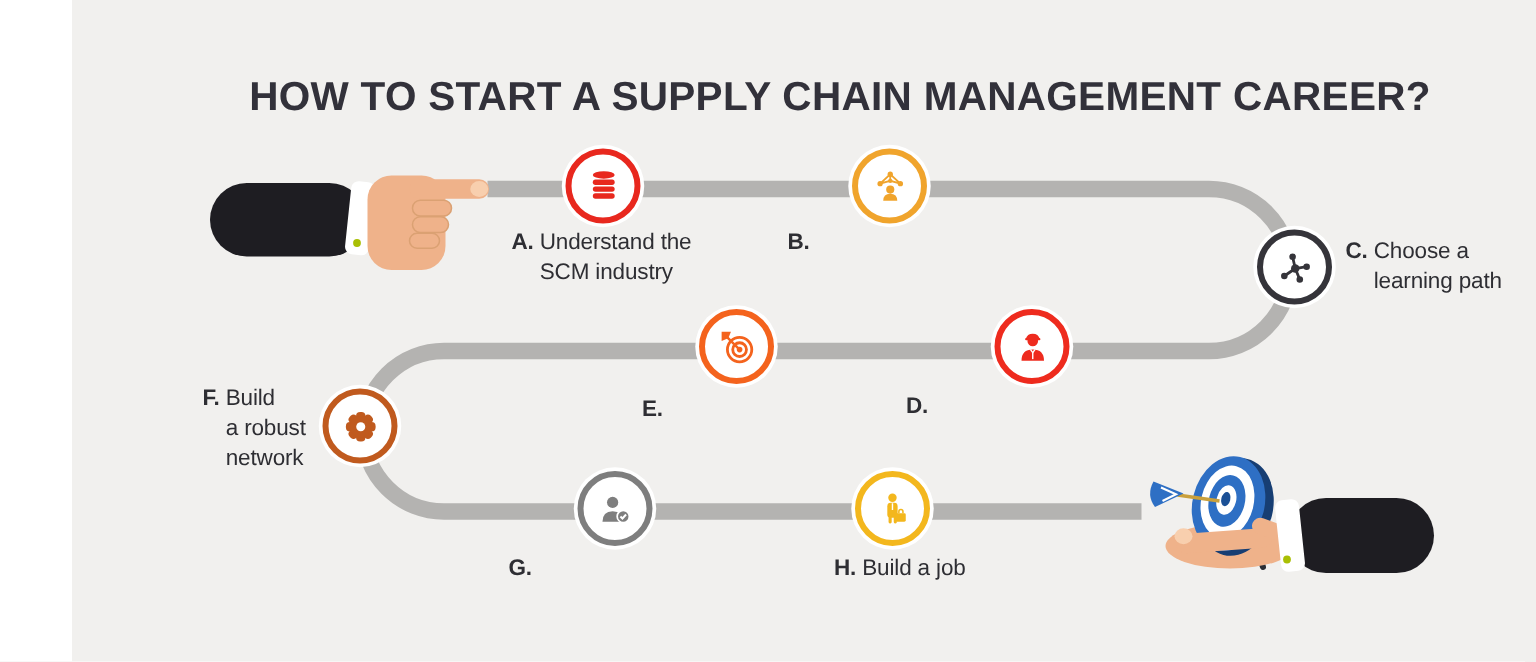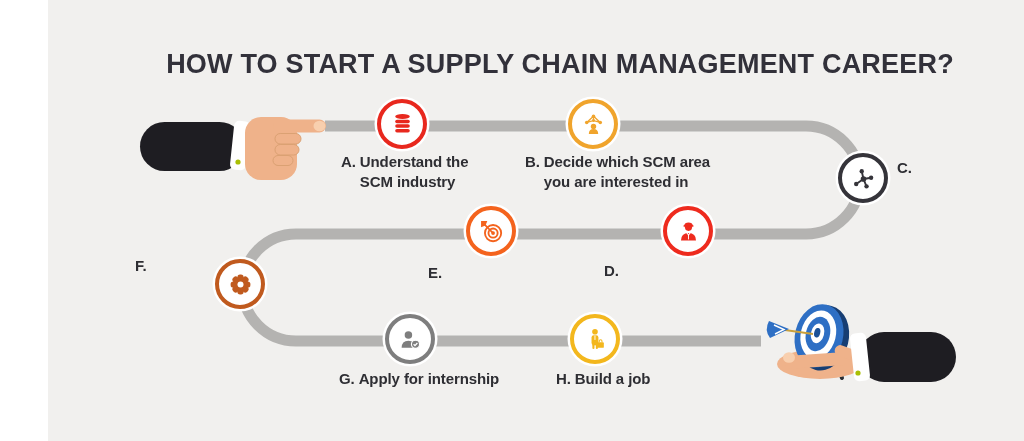--- a/index.html
+++ b/index.html
@@ -23,21 +23,21 @@
     background:#fff;border:4.5px solid currentColor;
     box-shadow:0 0 0 2.5px #fff;
     display:flex;align-items:center;justify-content:center;
   }
   .node svg{width:25px;height:25px;display:block;}
   .lbl{
     position:absolute;display:flex;gap:4px;
     font-size:15px;line-height:20px;color:#2e2e33;letter-spacing:-.1px;
   }
   .lbl b{font-weight:700;}
-  .lbl span{white-space:pre-line;font-weight:bold;}
+  .lbl span{white-space:pre-line;}
 </style>
 </head>
 <body>
 
 <div class="canvas" style="background: rgb(241, 240, 238); margin-left: 48px;">
 
   <h1 class="title" style="color: rgb(50, 49, 58);">HOW TO START A SUPPLY CHAIN MANAGEMENT CAREER?</h1>
 
   <svg class="art" viewBox="0 0 1024 441">
 
@@ -188,37 +188,39 @@
     </svg>
   </div>
 
   <div class="lbl" style="left:293px;top:152px">
     <b>A.</b>
     <span>Understand the
 SCM industry</span>
   </div>
   <div class="lbl" style="left:477px;top:152px">
     <b>B.</b>
-    <span>Decide which SCM area
-you are interested in</span>
   </div>
   <div class="lbl" style="left:849px;top:158px">
     <b>C.</b>
+    <span>Choose a
+learning path</span>
   </div>
   <div class="lbl" style="left:556px;top:261px">
     <b>D.</b>
   </div>
   <div class="lbl" style="left:380px;top:263px">
     <b>E.</b>
   </div>
   <div class="lbl" style="left:87px;top:256px">
     <b>F.</b>
+    <span>Build
+a robust
+network</span>
   </div>
   <div class="lbl" style="left:291px;top:369px">
     <b>G.</b>
-    <span>Apply for internship</span>
   </div>
   <div class="lbl" style="left:508px;top:369px">
     <b>H.</b>
     <span>Build a job</span>
   </div>
 
 </div>
 
 </body></html>

